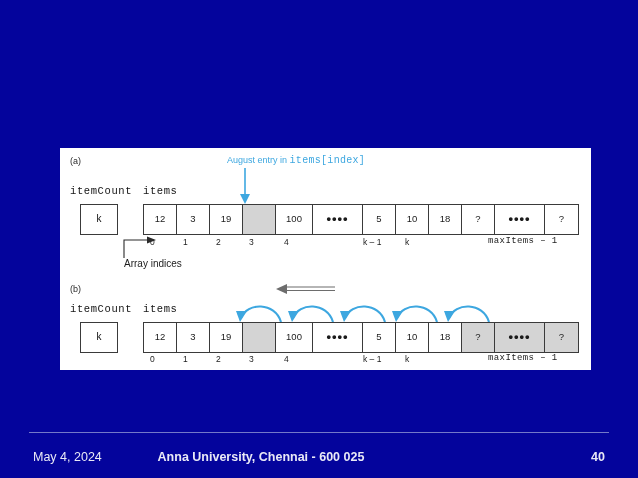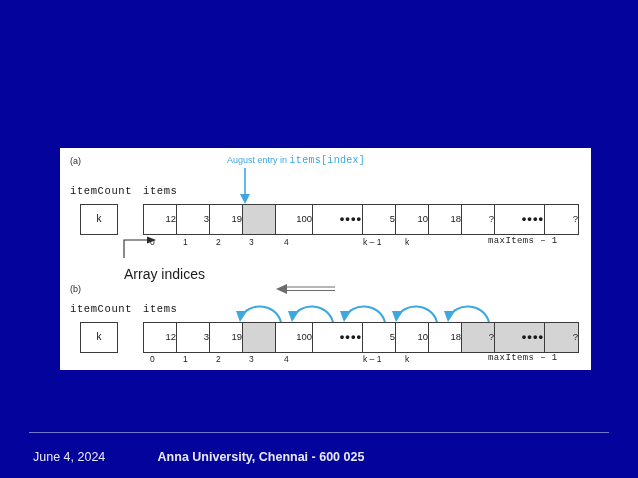--- a/index.html
+++ b/index.html
@@ -79,21 +79,21 @@
     position: absolute;
     height: 31px;
     border: 1.4px solid #3a3a3a;
     box-sizing: border-box;
     display: flex;
     background: #fff;
   }
   .cell {
     border-right: 1.3px solid #3a3a3a;
     box-sizing: border-box;
-    text-align: right;
+    text-align: center;
     font-size: 9.5px;
     color: #1b1b1b;
     line-height: 28px;
     font-family: "Liberation Sans", sans-serif;
     position: relative;
     background: #fff;
   }
   .cell:last-child { border-right: none; }
   .cell.w-num  { width: 33px; }
   .cell.w-num3 { width: 37px; }
@@ -134,24 +134,23 @@
   }
   #deleted-callout .mono {
     font-family: "Liberation Mono", monospace;
     font-size: 10px;
     letter-spacing: 0.3px;
   }
 
   
   #array-indices-label {
     position: absolute;
-    font-size: 14px;
-    color: #1b1b1b;
-    white-space: nowrap;
-    margin-top: 8px;
+    font-size: 10px;
+    color: #1b1b1b;
+    white-space: nowrap;
   }
 
   
   #footer-rule {
     position: absolute;
     left: 29px;
     top: 432px;
     width: 580px;
     height: 1px;
     background: #9aa0d8;
@@ -276,16 +275,17 @@
     <div class="idx" style="left:156px; top:206px;">2</div>
     <div class="idx" style="left:189px; top:206px;">3</div>
     <div class="idx" style="left:224px; top:206px;">4</div>
     <div class="idx" style="left:303px; top:206px;">k – 1</div>
     <div class="idx" style="left:345px; top:206px;">k</div>
     <div class="idx-mono" style="left:428px; top:205px;">maxItems – 1</div>
 
   </div>
 
   <div id="footer-rule"></div>
-  <div class="footer-text" id="footer-date">June 4, 2024</div>
+  <div class="footer-text" id="footer-date">May 4, 2024</div>
   <div class="footer-text" id="footer-center">Anna University, Chennai - 600 025</div>
+  <div class="footer-text" id="footer-page">40</div>
 
 </div>
 
 </body></html>

